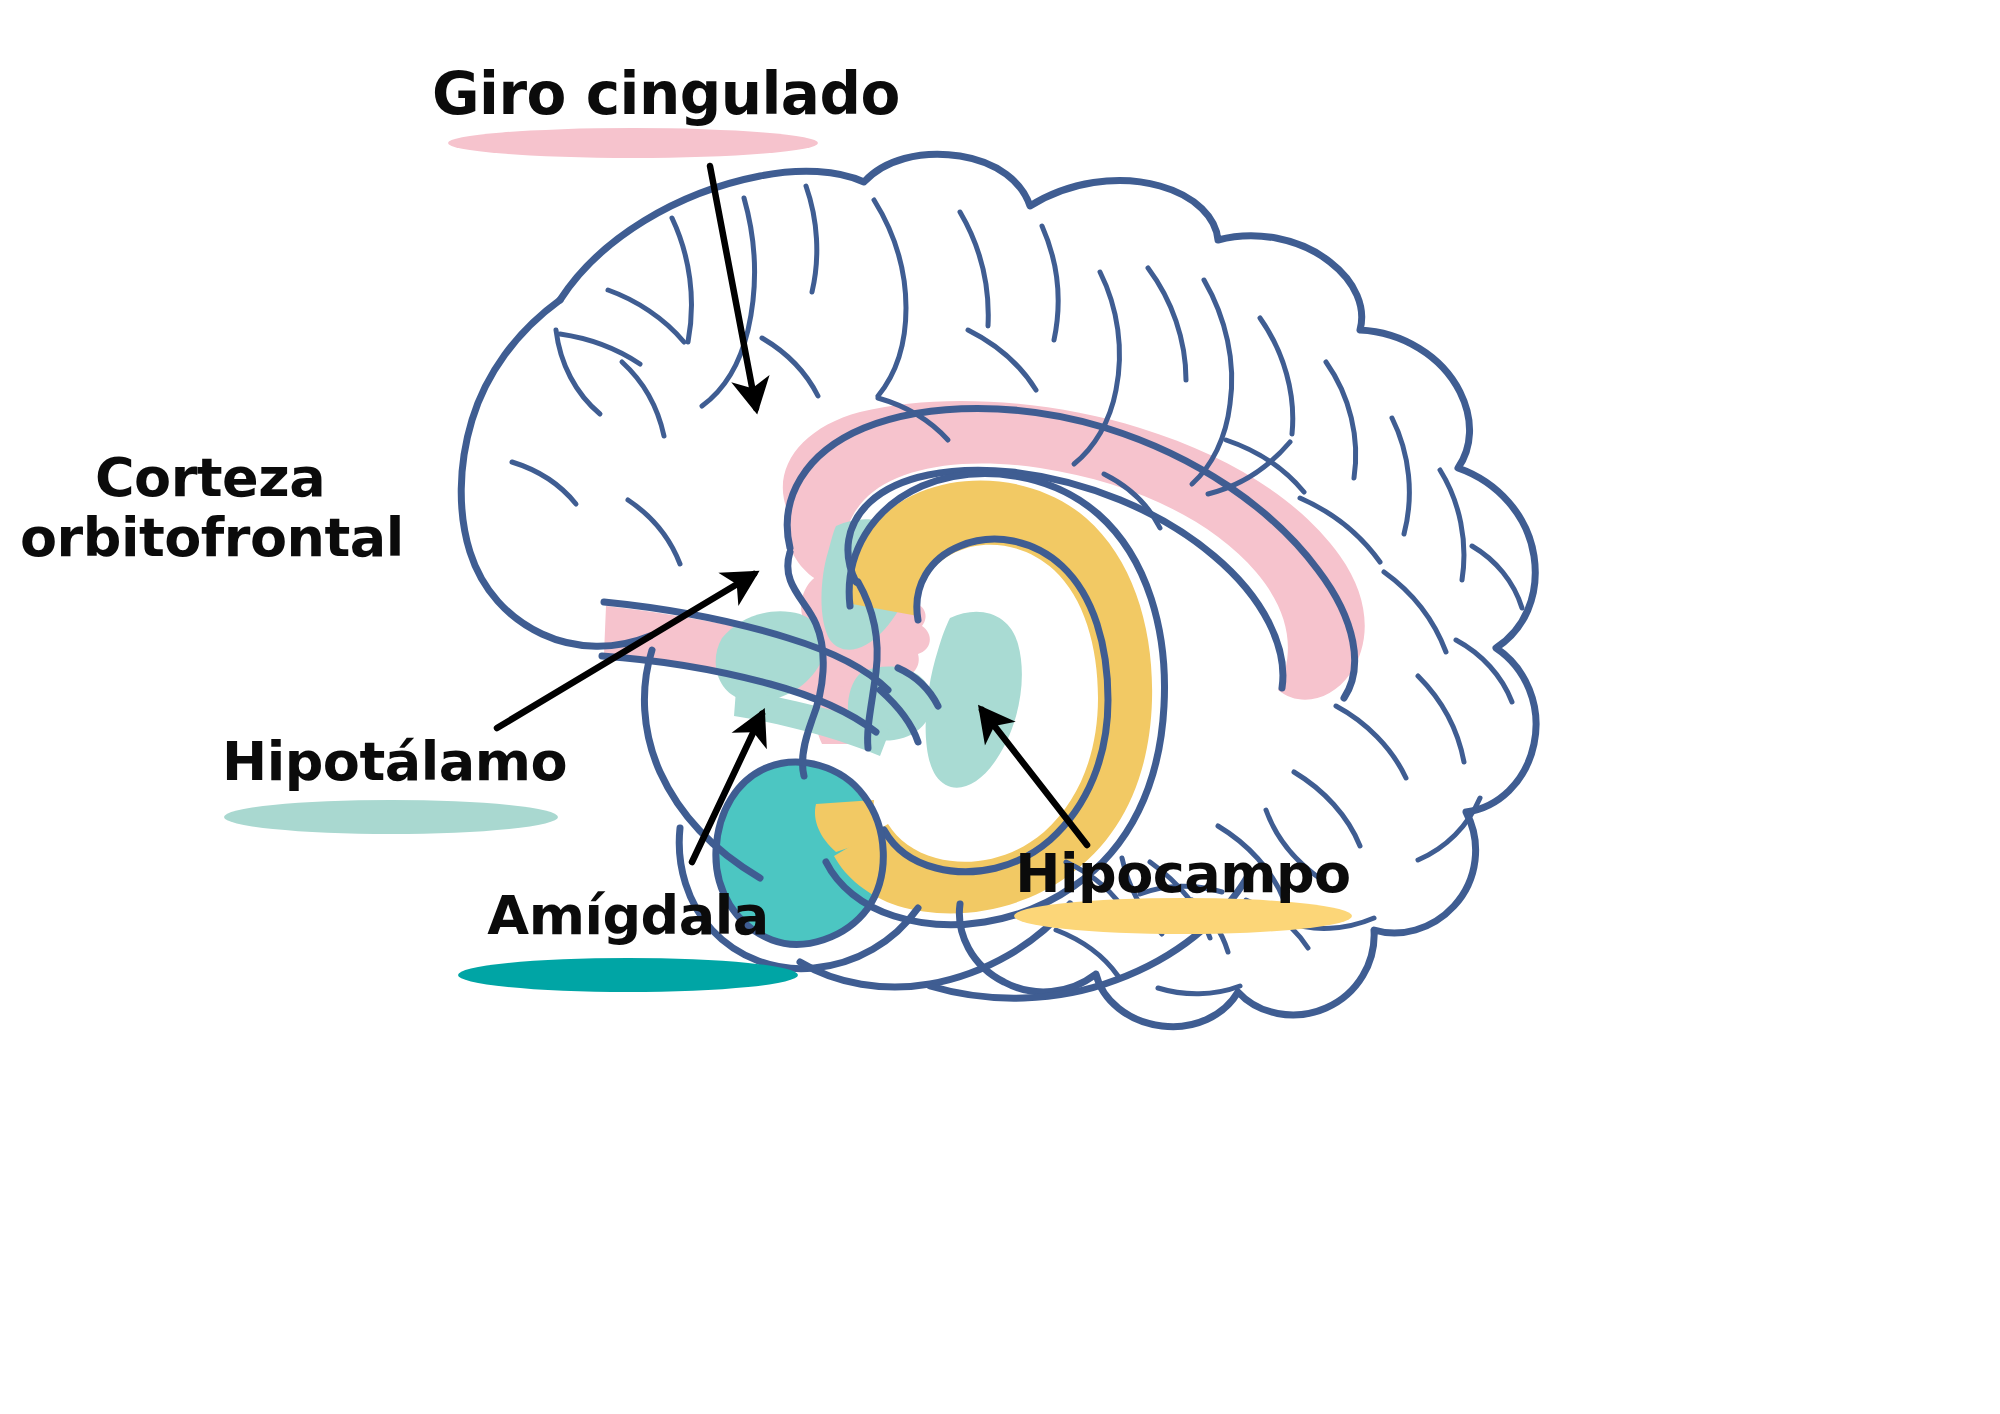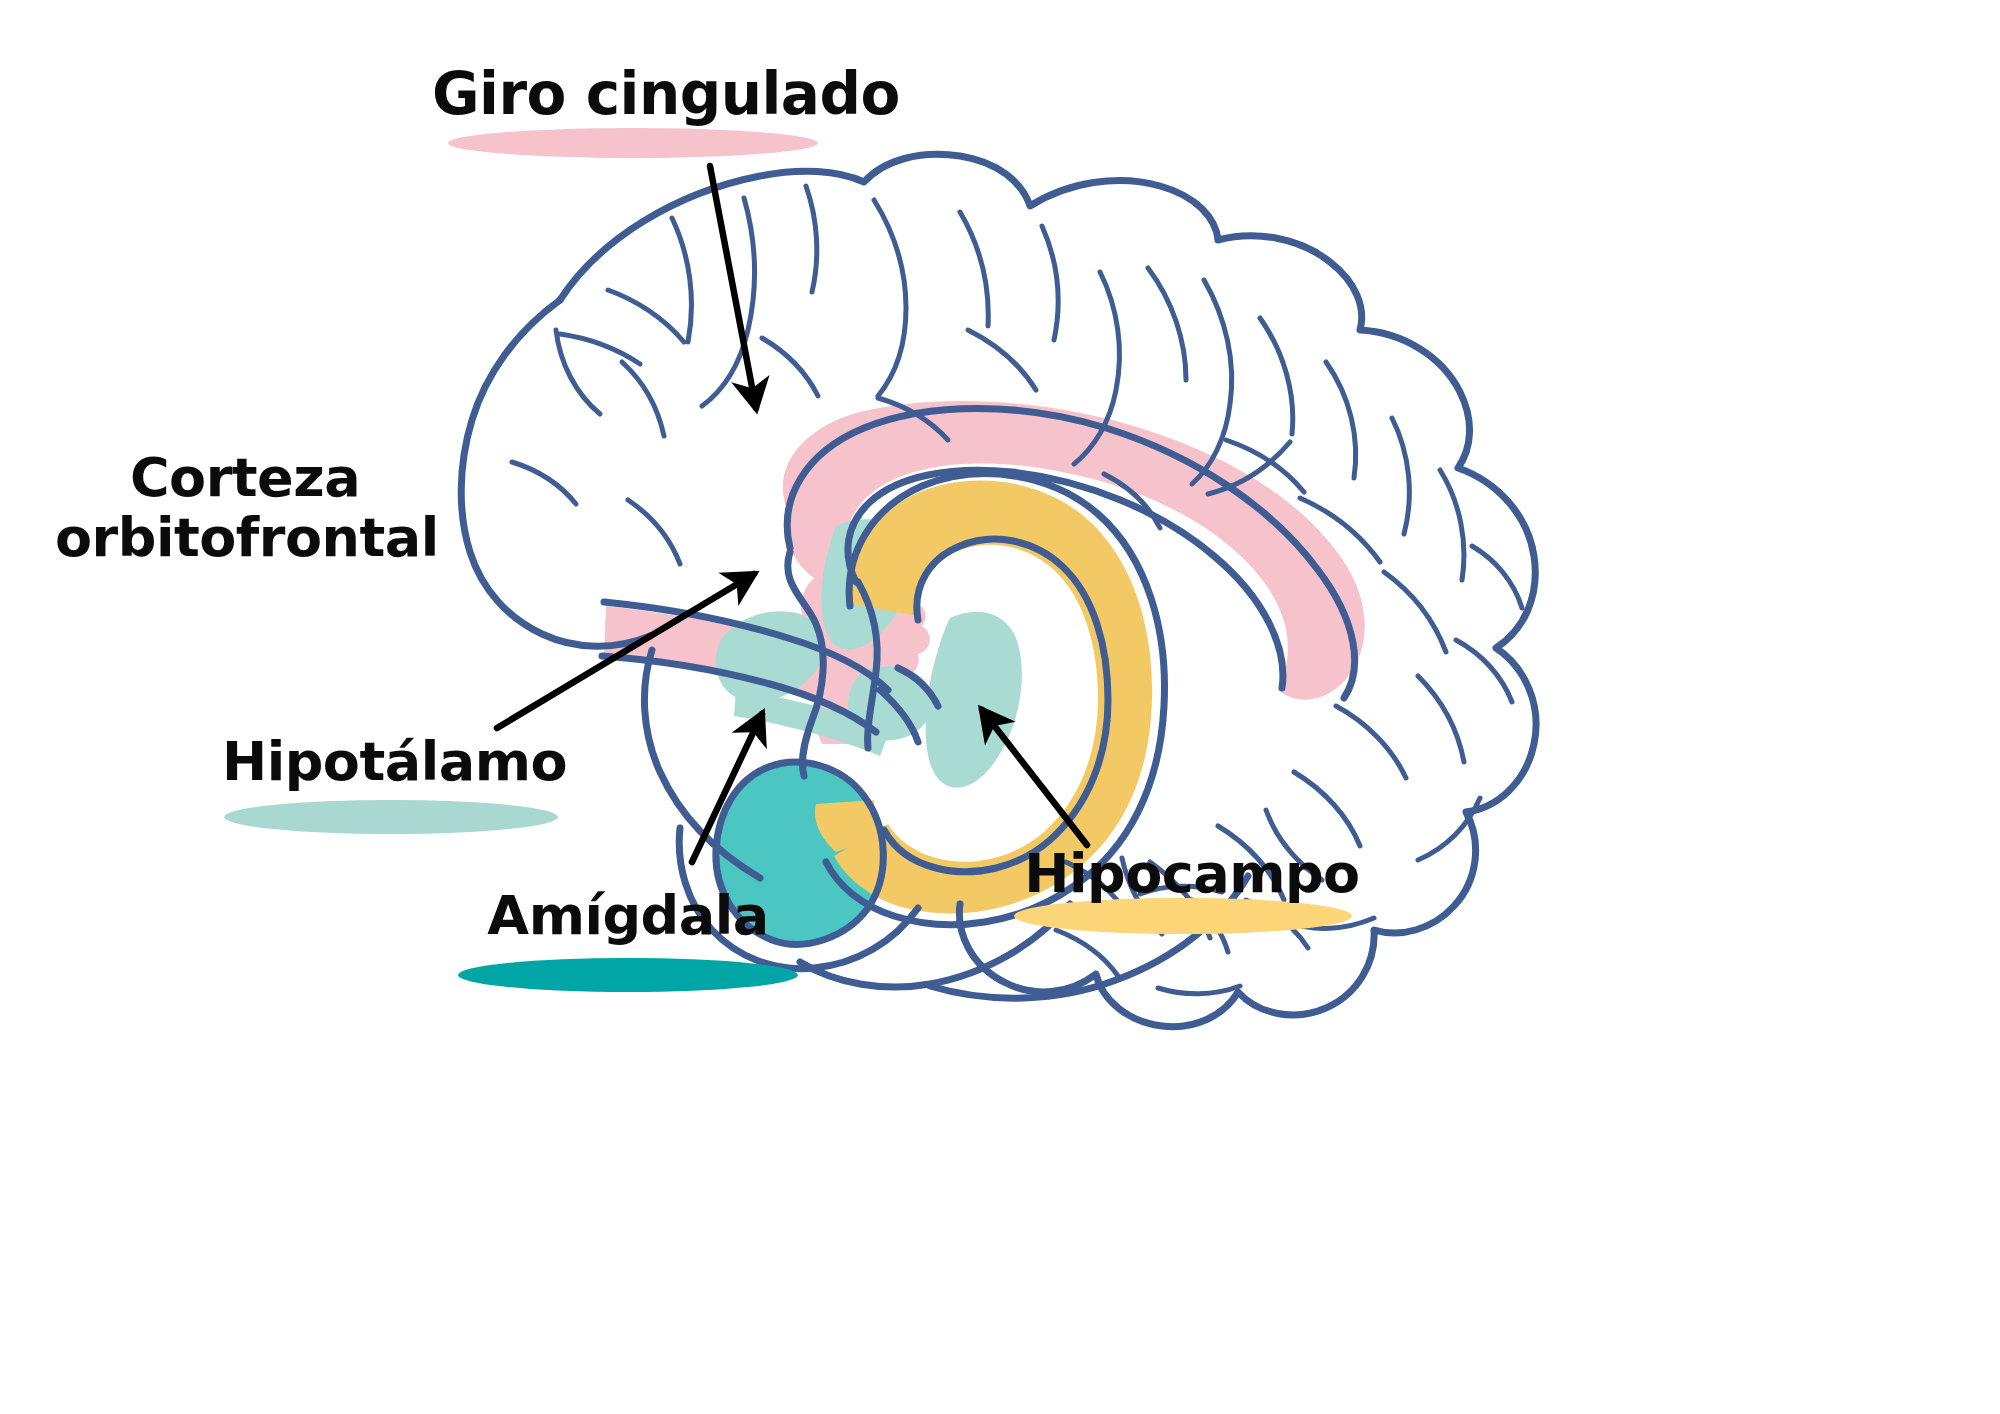--- a/index.html
+++ b/index.html
@@ -31,21 +31,21 @@
   .lbl {
     position: absolute;
     font-family: "DejaVu Sans", sans-serif;
     font-weight: 700;
     color: #0b0b0b;
     letter-spacing: -0.5px;
     line-height: 1.12;
     white-space: nowrap;
     text-align: center;
   }
-  .lbl.two-line { white-space: normal; margin-left: 35px; }
+  .lbl.two-line { white-space: normal; }
   .hl {
     position: absolute;
     border-radius: 50%;
   }
 </style>
 </head>
 <body>
 
 <div id="stage">
 
@@ -330,15 +330,15 @@
   <div class="hl" style="left:1014px; top:898px; width:338px; height:36px; background:#fcd678;"></div>
 
   <div class="lbl" style="left:432px; top:62px; width:400px; font-size:58px;">Giro cingulado</div>
 
   <div class="lbl two-line" style="left:20px; top:448px; width:380px; font-size:54px;">Corteza orbitofrontal</div>
 
   <div class="lbl" style="left:458px; top:886px; width:340px; font-size:54px;">Amígdala</div>
 
   <div class="lbl" style="left:222px; top:732px; width:340px; font-size:54px;">Hipotálamo</div>
 
-  <div class="lbl" style="left:1012px; top:844px; width:342px; font-size:54px;margin-left:9px;">Hipocampo</div>
+  <div class="lbl" style="left:1012px; top:844px; width:342px; font-size:54px;">Hipocampo</div>
 
 </div>
 
 </body></html>

